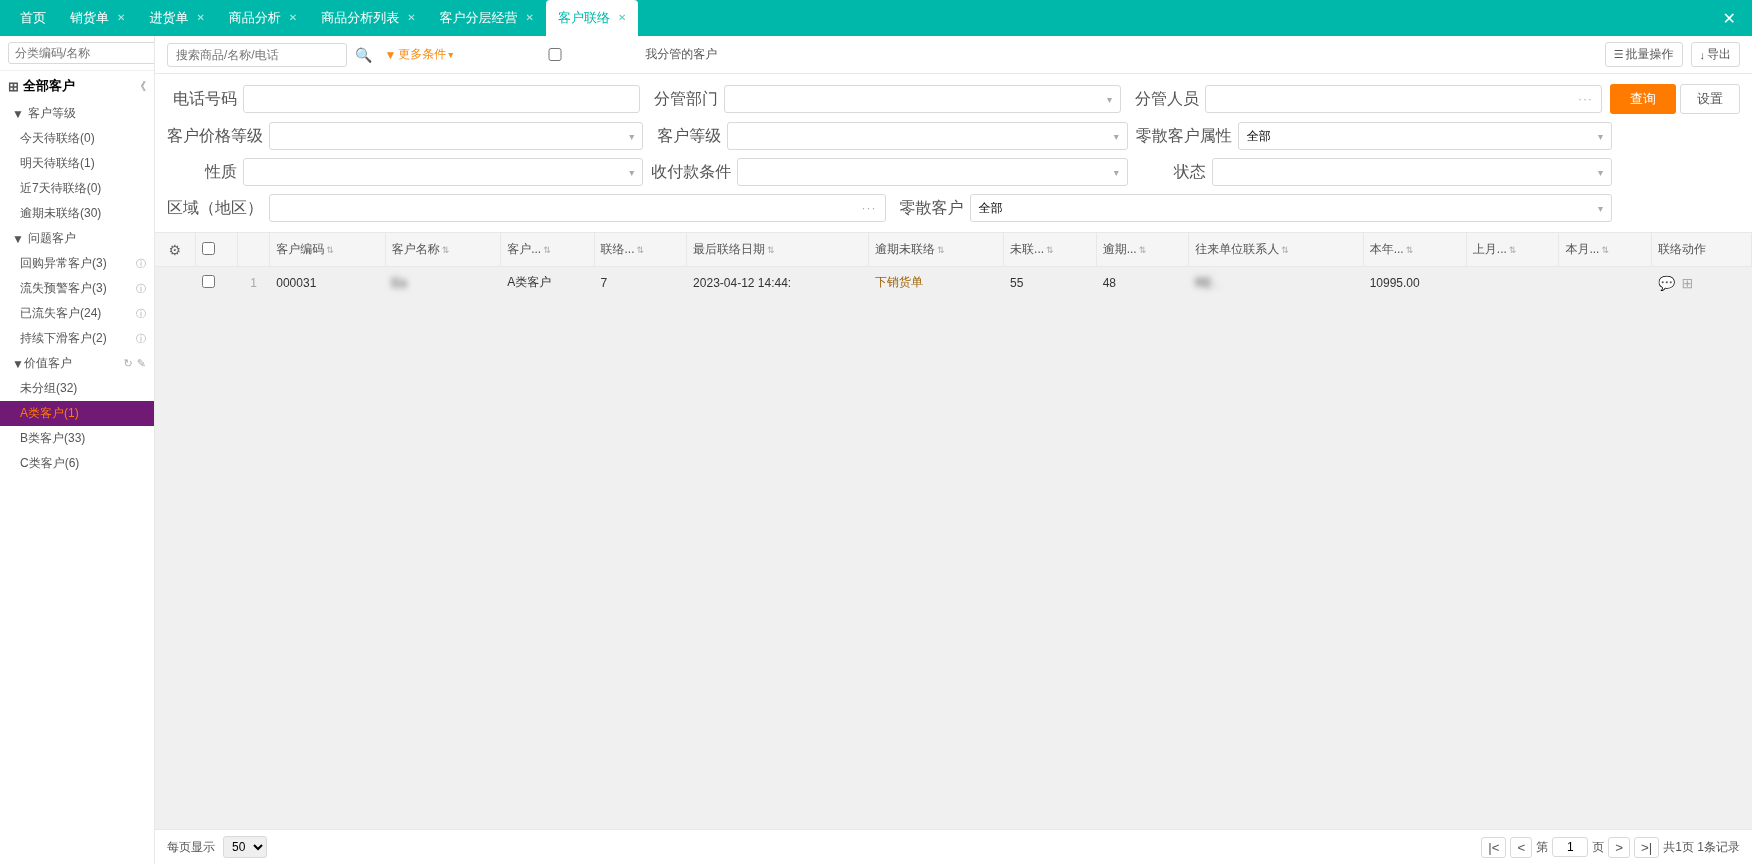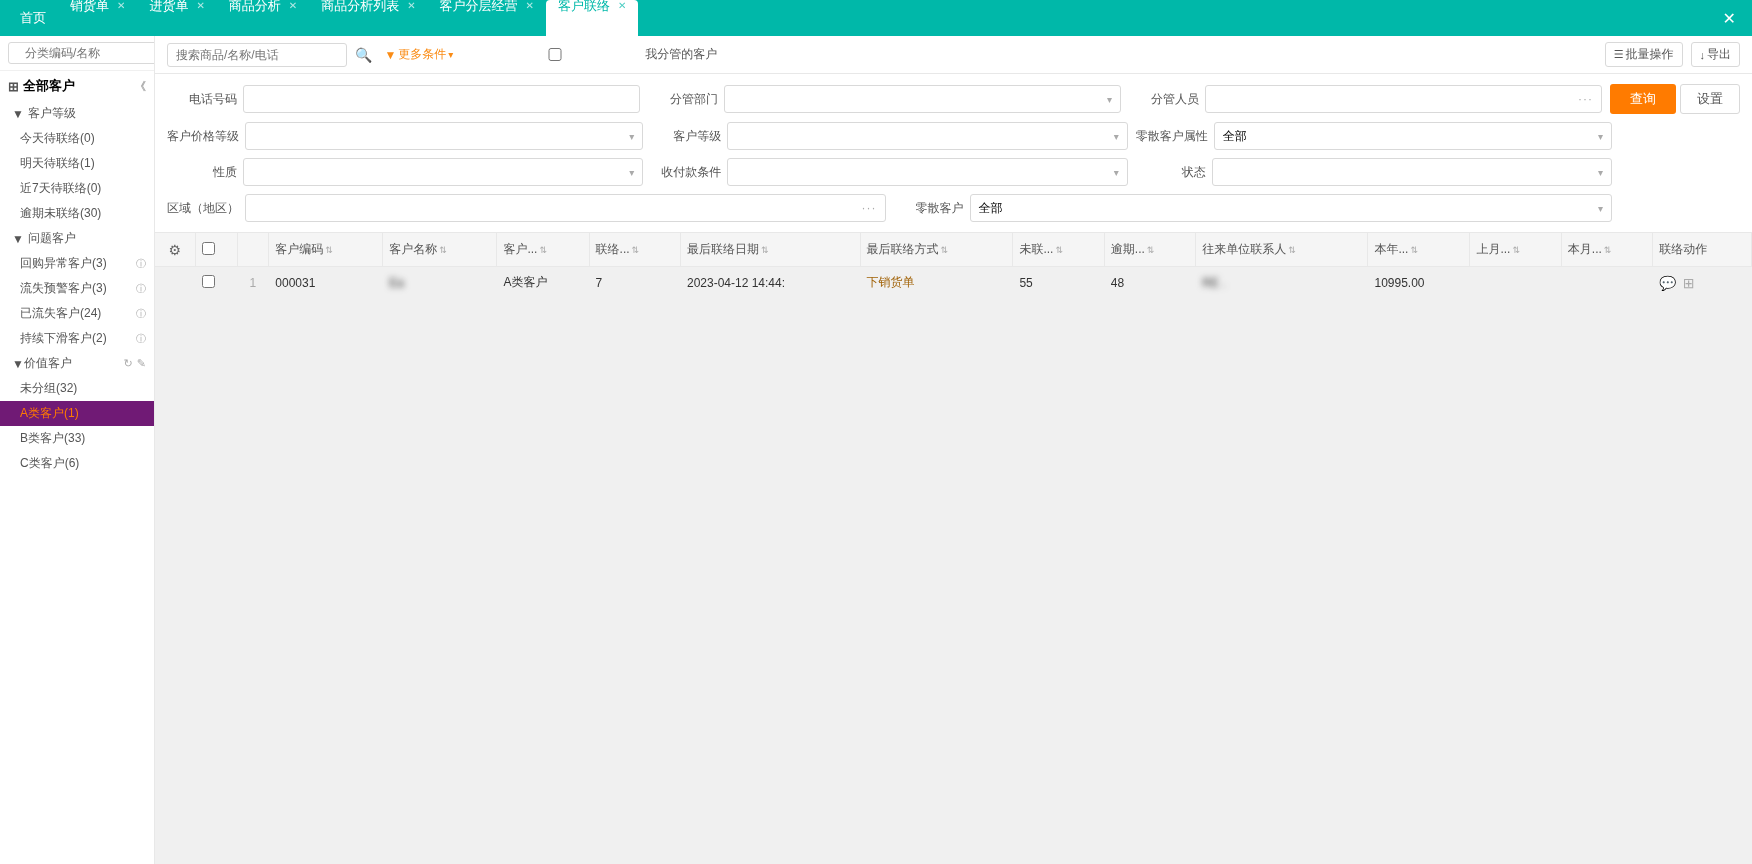--- a/index.html
+++ b/index.html
@@ -1,33 +1,33 @@
 <!DOCTYPE html>
 <html><head>
   <meta charset="utf-8">
   <style>
     * { margin: 0; padding: 0; box-sizing: border-box; }
     body { font-family: "Microsoft YaHei", "PingFang SC", sans-serif; font-size: 12px; background: #f0f0f0; width: 1752px; height: 864px; overflow: hidden; }
     
     
     .top-nav { display: flex; align-items: center; background: #00b8a9; height: 36px; padding: 0 8px; }
-    .top-nav .nav-item { color: #fff; padding: 12px 12px; height: 36px; line-height: 36px; cursor: pointer; font-size: 13px; display: flex; align-items: flex-end; gap: 4px; white-space: nowrap; }
+    .top-nav .nav-item { color: #fff; padding: 0 12px; height: 36px; line-height: 36px; cursor: pointer; font-size: 13px; display: flex; align-items: flex-start; gap: 4px; white-space: nowrap; }
     .top-nav .nav-item.active { background: #fff; color: #00b8a9; border-radius: 4px 4px 0 0; }
     .top-nav .nav-item .close-x { font-size: 10px; margin-left: 4px; opacity: 0.7; }
     .top-nav .home-item { color: #fff; padding: 0 12px; font-size: 13px; cursor: pointer; }
     .top-nav-spacer { flex: 1; }
     .top-nav-close { color: #fff; font-size: 16px; cursor: pointer; padding: 0 8px; }
 
     
     .main-layout { display: flex; height: calc(864px - 36px); }
     
     
     .sidebar { width: 155px; background: #fff; border-right: 1px solid #e8e8e8; display: flex; flex-direction: column; overflow-y: auto; flex-shrink: 0; }
     .sidebar-search { padding: 6px 8px; border-bottom: 1px solid #f0f0f0; display: flex; align-items: center; }
-    .sidebar-search input { flex: 1; border: 1px solid #d9d9d9; border-radius: 3px; padding: 3px 16px; font-size: 12px; outline: none; color: #be185d; }
+    .sidebar-search input { flex: 1; border: 1px solid #d9d9d9; border-radius: 3px; padding: 3px 6px; font-size: 12px; outline: none; color: #be185d; }
     
     .sidebar-section-header { display: flex; align-items: center; padding: 6px 8px; font-weight: bold; font-size: 13px; cursor: pointer; }
     .sidebar-section-header .grid-icon { margin-right: 4px; color: #555; }
     .sidebar-section-header .collapse-icon { margin-left: auto; color: #aaa; font-size: 11px; }
     
     .sidebar-group-header { display: flex; align-items: center; padding: 4px 8px 4px 12px; color: #555; font-size: 12px; cursor: pointer; }
     .sidebar-group-header .arrow { margin-right: 4px; }
     
     .sidebar-item { padding: 4px 8px 4px 20px; font-size: 12px; color: #555; cursor: pointer; display: flex; align-items: center; }
     .sidebar-item.active { background: #701a75; color: #ff7b00; }
@@ -46,21 +46,21 @@
     .filter-checkbox { display: flex; align-items: center; font-size: 12px; color: #555; cursor: pointer; }
     .filter-spacer { flex: 1; }
     .bulk-action-btn { display: flex; align-items: center; gap: 2px; font-size: 12px; color: #555; cursor: pointer; border: 1px solid #d9d9d9; border-radius: 3px; padding: 3px 8px; }
     .export-btn { display: flex; align-items: center; gap: 2px; font-size: 12px; color: #555; cursor: pointer; border: 1px solid #d9d9d9; border-radius: 3px; padding: 3px 8px; }
 
     
     .filter-panel { background: #fff; padding: 10px 12px; border-bottom: 1px solid #e8e8e8; }
     .filter-row { display: flex; align-items: center; gap: 8px; margin-bottom: 8px; }
     .filter-row:last-child { margin-bottom: 0; }
     .filter-field { display: flex; align-items: center; flex: 1; gap: 6px; }
-    .filter-field label { color: #555; font-size: 12px; min-width: 70px; text-align: right; white-space: nowrap; }
+    .filter-field label { color: #555; font-size: 16px; min-width: 70px; text-align: right; white-space: nowrap; }
     .filter-field .field-control { flex: 1; border: 1px solid #d9d9d9; border-radius: 3px; padding: 4px 8px; font-size: 12px; height: 28px; display: flex; align-items: center; justify-content: space-between; background: #fff; }
     .filter-field .field-control .chevron { color: #aaa; font-size: 10px; }
     .filter-field .field-control .dots { color: #aaa; font-size: 12px; letter-spacing: 1px; }
     .query-btn { background: #ff7b00; color: #fff; border: none; border-radius: 3px; padding: 5px 20px; font-size: 13px; cursor: pointer; height: 30px; }
     .setting-btn { background: #fff; color: #555; border: 1px solid #d9d9d9; border-radius: 3px; padding: 5px 16px; font-size: 13px; cursor: pointer; height: 30px; }
     table { width: 100%; border-collapse: collapse; font-size: 12px; }
     thead tr { background: #f5f5f5; border-bottom: 1px solid #e8e8e8; }
     thead th { padding: 8px 6px; text-align: left; font-weight: normal; color: #555; border-right: 1px solid #e8e8e8; white-space: nowrap; font-size: 12px; position: relative; }
     thead th:first-child { width: 40px; text-align: center; }
     thead th .th-inner { display: flex; align-items: center; gap: 2px; }
@@ -358,21 +358,21 @@
                 </div>
             </th>
             <th>
               <div class="th-inner">
                   <span>最后联络日期</span>
                   <span class="sort-icon">⇅</span>
                 </div>
             </th>
             <th>
               <div class="th-inner">
-                  <span>最后联络方式</span>
+                  <span>逾期未联络</span>
                   <span class="sort-icon">⇅</span>
                 </div>
             </th>
             <th>
               <div class="th-inner">
                   <span>未联...</span>
                   <span class="sort-icon">⇅</span>
                 </div>
             </th>
             <th>
@@ -431,14 +431,30 @@
               <div class="action-icons">
                 <span title="聊天">💬</span>
                 <span title="关联">⊞</span>
               </div>
             </td>
           </tr>
         </tbody>
       </table>
     </div>
 
+    <div class="bottom-bar">
+      <span class="per-page-label">每页显示</span>
+      <select>
+        <option>50</option>
+      </select>
+      <div class="page-nav">
+        <button class="page-btn">|&lt;</button>
+        <button class="page-btn">&lt;</button>
+        <span>第</span>
+        <input class="page-input" type="text" value="1" style="">
+        <span>页</span>
+        <button class="page-btn">&gt;</button>
+        <button class="page-btn">&gt;|</button>
+        <span class="total-info">共1页 1条记录</span>
+      </div>
+    </div>
   </div>
 </div>
 
 </body></html>

